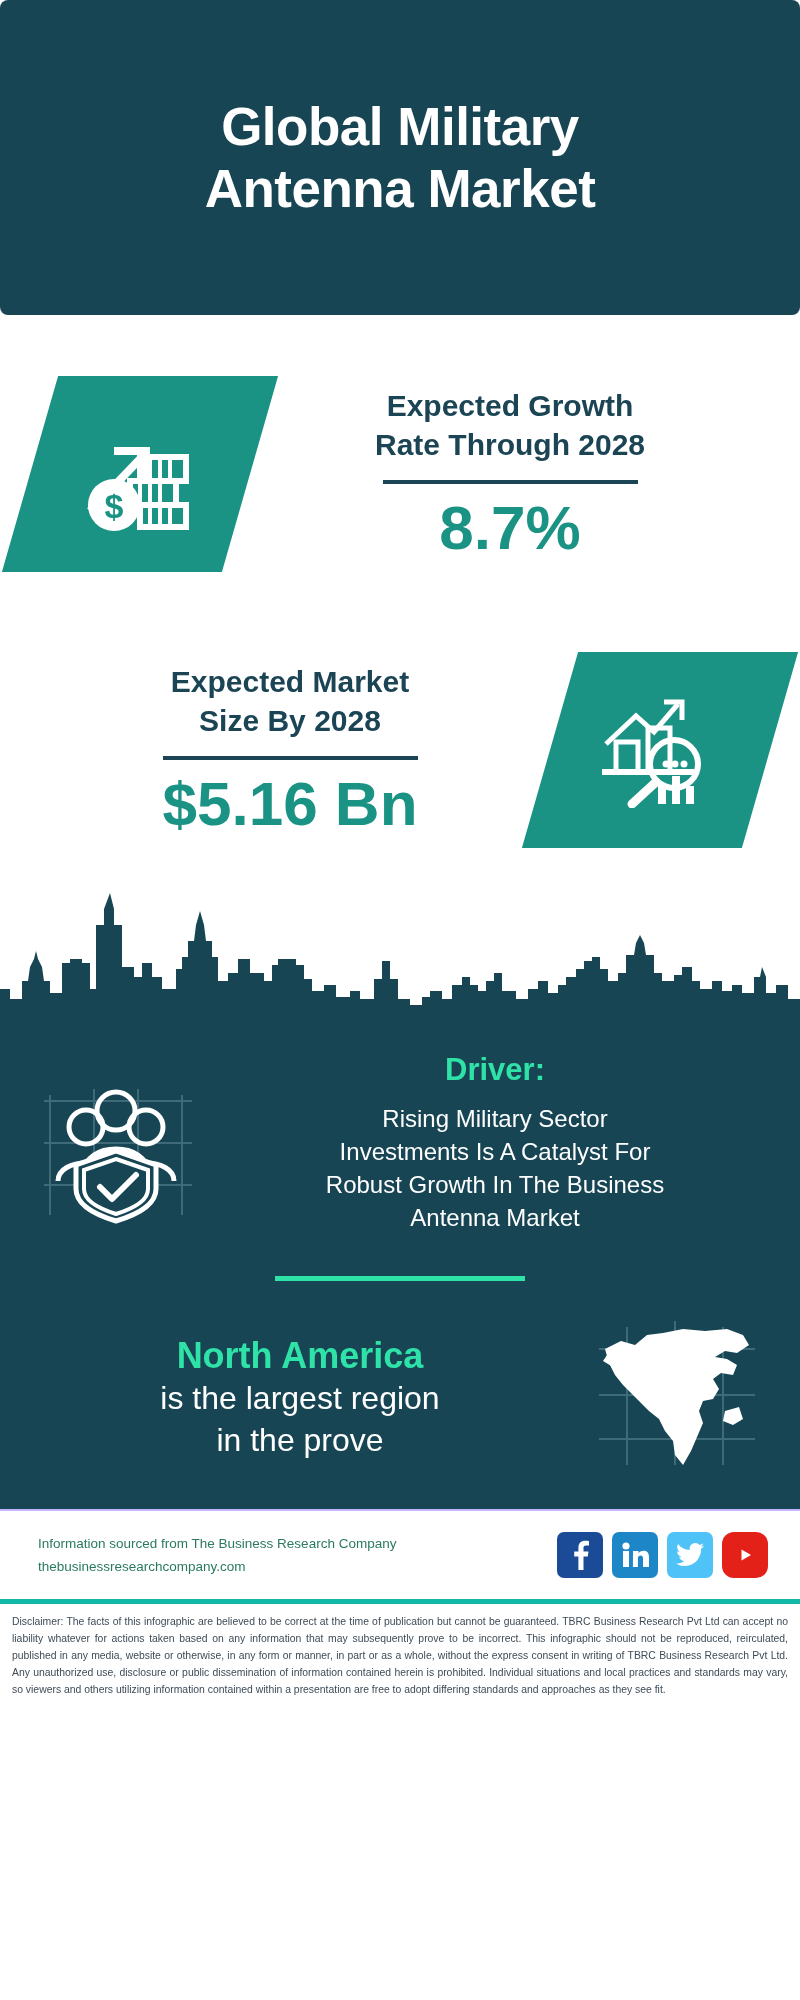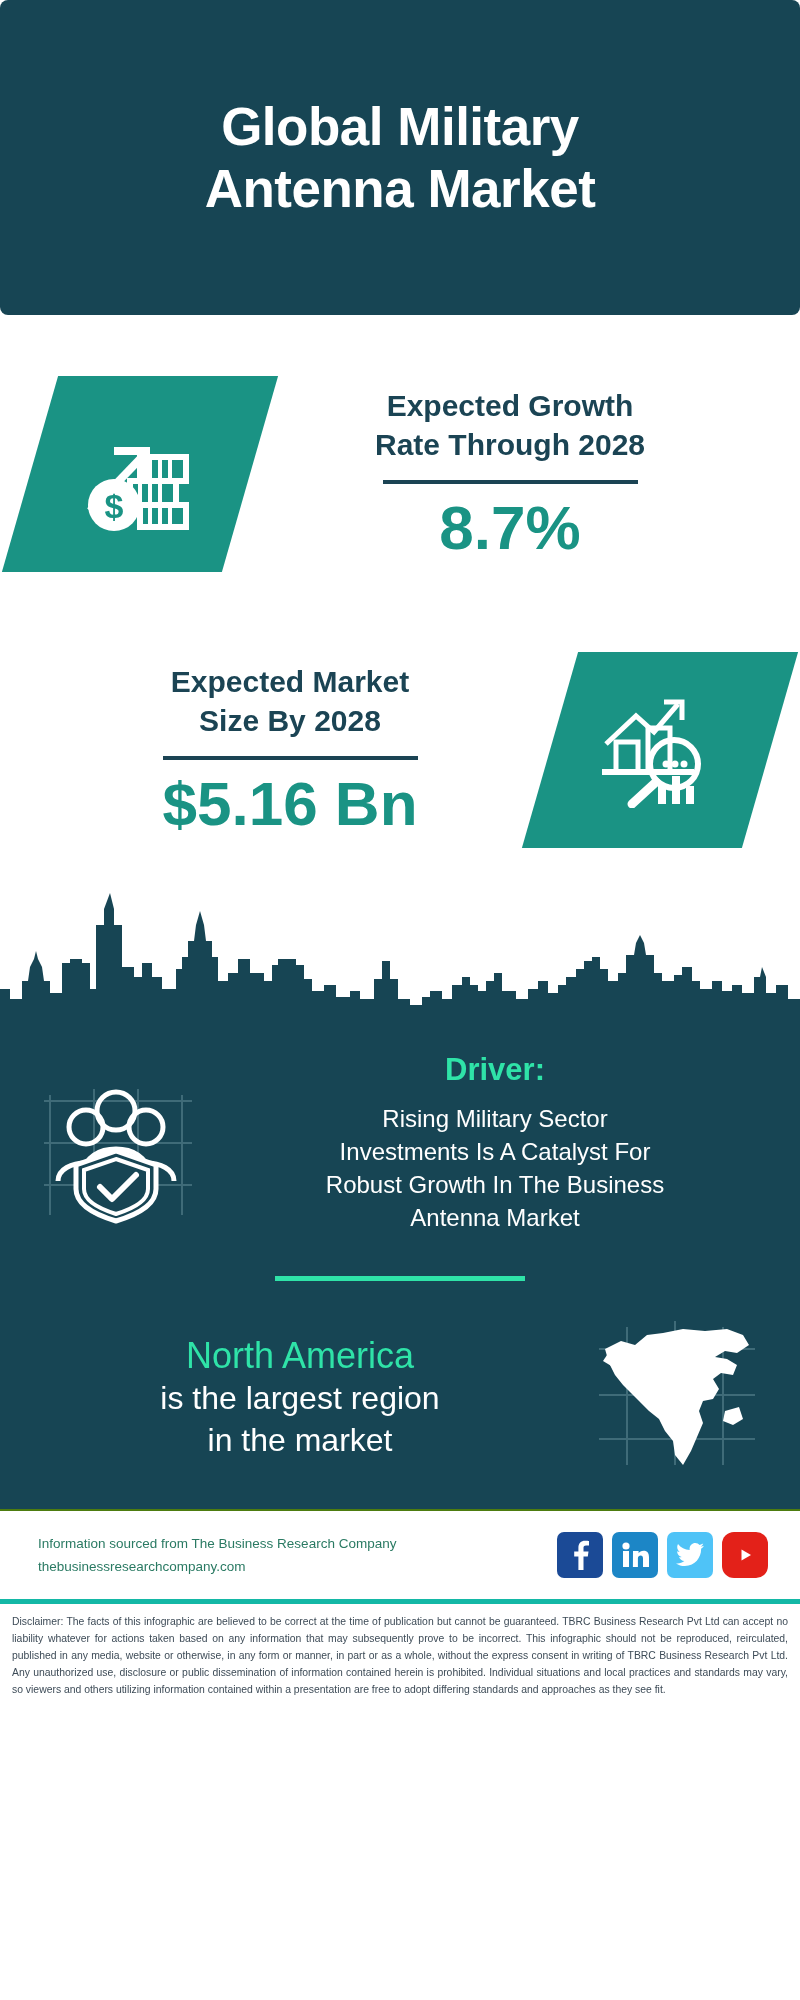--- a/index.html
+++ b/index.html
@@ -79,28 +79,28 @@
     color:#ffffff; font-size:24px; font-weight:normal; line-height:1.38;
   }
 
   .mint-rule {
     width:250px; height:5px; background:#2fe3a8;
     margin:42px auto 34px auto;
   }
 
   .region-row { display:flex; align-items:center; padding:0 26px; }
   .region-text { flex:1; text-align:center; }
-  .region-name { color:#2fe3a8; font-size:36px; font-weight:normal; line-height:1.25; }
+  .region-name { color:#2fe3a8; font-size:36px; font-weight:bold; line-height:1.25; }
   .region-sub  { color:#ffffff; font-size:32px; line-height:1.3; font-weight:normal; }
   .region-map  { width:200px; flex:none; display:flex; justify-content:center; }
 
   
   .footer {
     background:#ffffff;
-    border-top:2px solid #4d7c0f;
+    border-top:2px solid #c4b5fd;
     height:90px;
     display:flex; align-items:center; justify-content:space-between;
     padding:0 32px 0 38px;
   }
   .src-text { color:#2a7a63; font-size:13.5px; line-height:1.75; }
   .socials { display:flex; gap:9px; align-items:center; }
   .sico { width:46px; height:46px; border-radius:7px; display:flex; align-items:center; justify-content:center; }
   .fb { background:#1b4a96; }
   .li { background:#1c86c6; }
   .tw { background:#4fc3f7; }
@@ -249,21 +249,21 @@
     </div>
   </div>
 
   <div class="mint-rule"></div>
 
   <div class="region-row">
     <div class="region-text">
       <div class="region-name">North America</div>
       <div class="region-sub">
         <span>is the largest region</span><br>
-        <span>in the market</span>
+        <span>in the prove</span>
       </div>
     </div>
     <div class="region-map">
       <span>
         <svg width="175" height="160" viewBox="0 0 175 160">
           <g stroke="#3f6b78" stroke-width="2">
             <path d="M40 12 L40 150 M88 6 L88 150 M136 12 L136 150"></path>
             <path d="M12 34 L168 34 M12 80 L168 80 M12 124 L168 124"></path>
           </g>
           <path fill="#ffffff" d="

